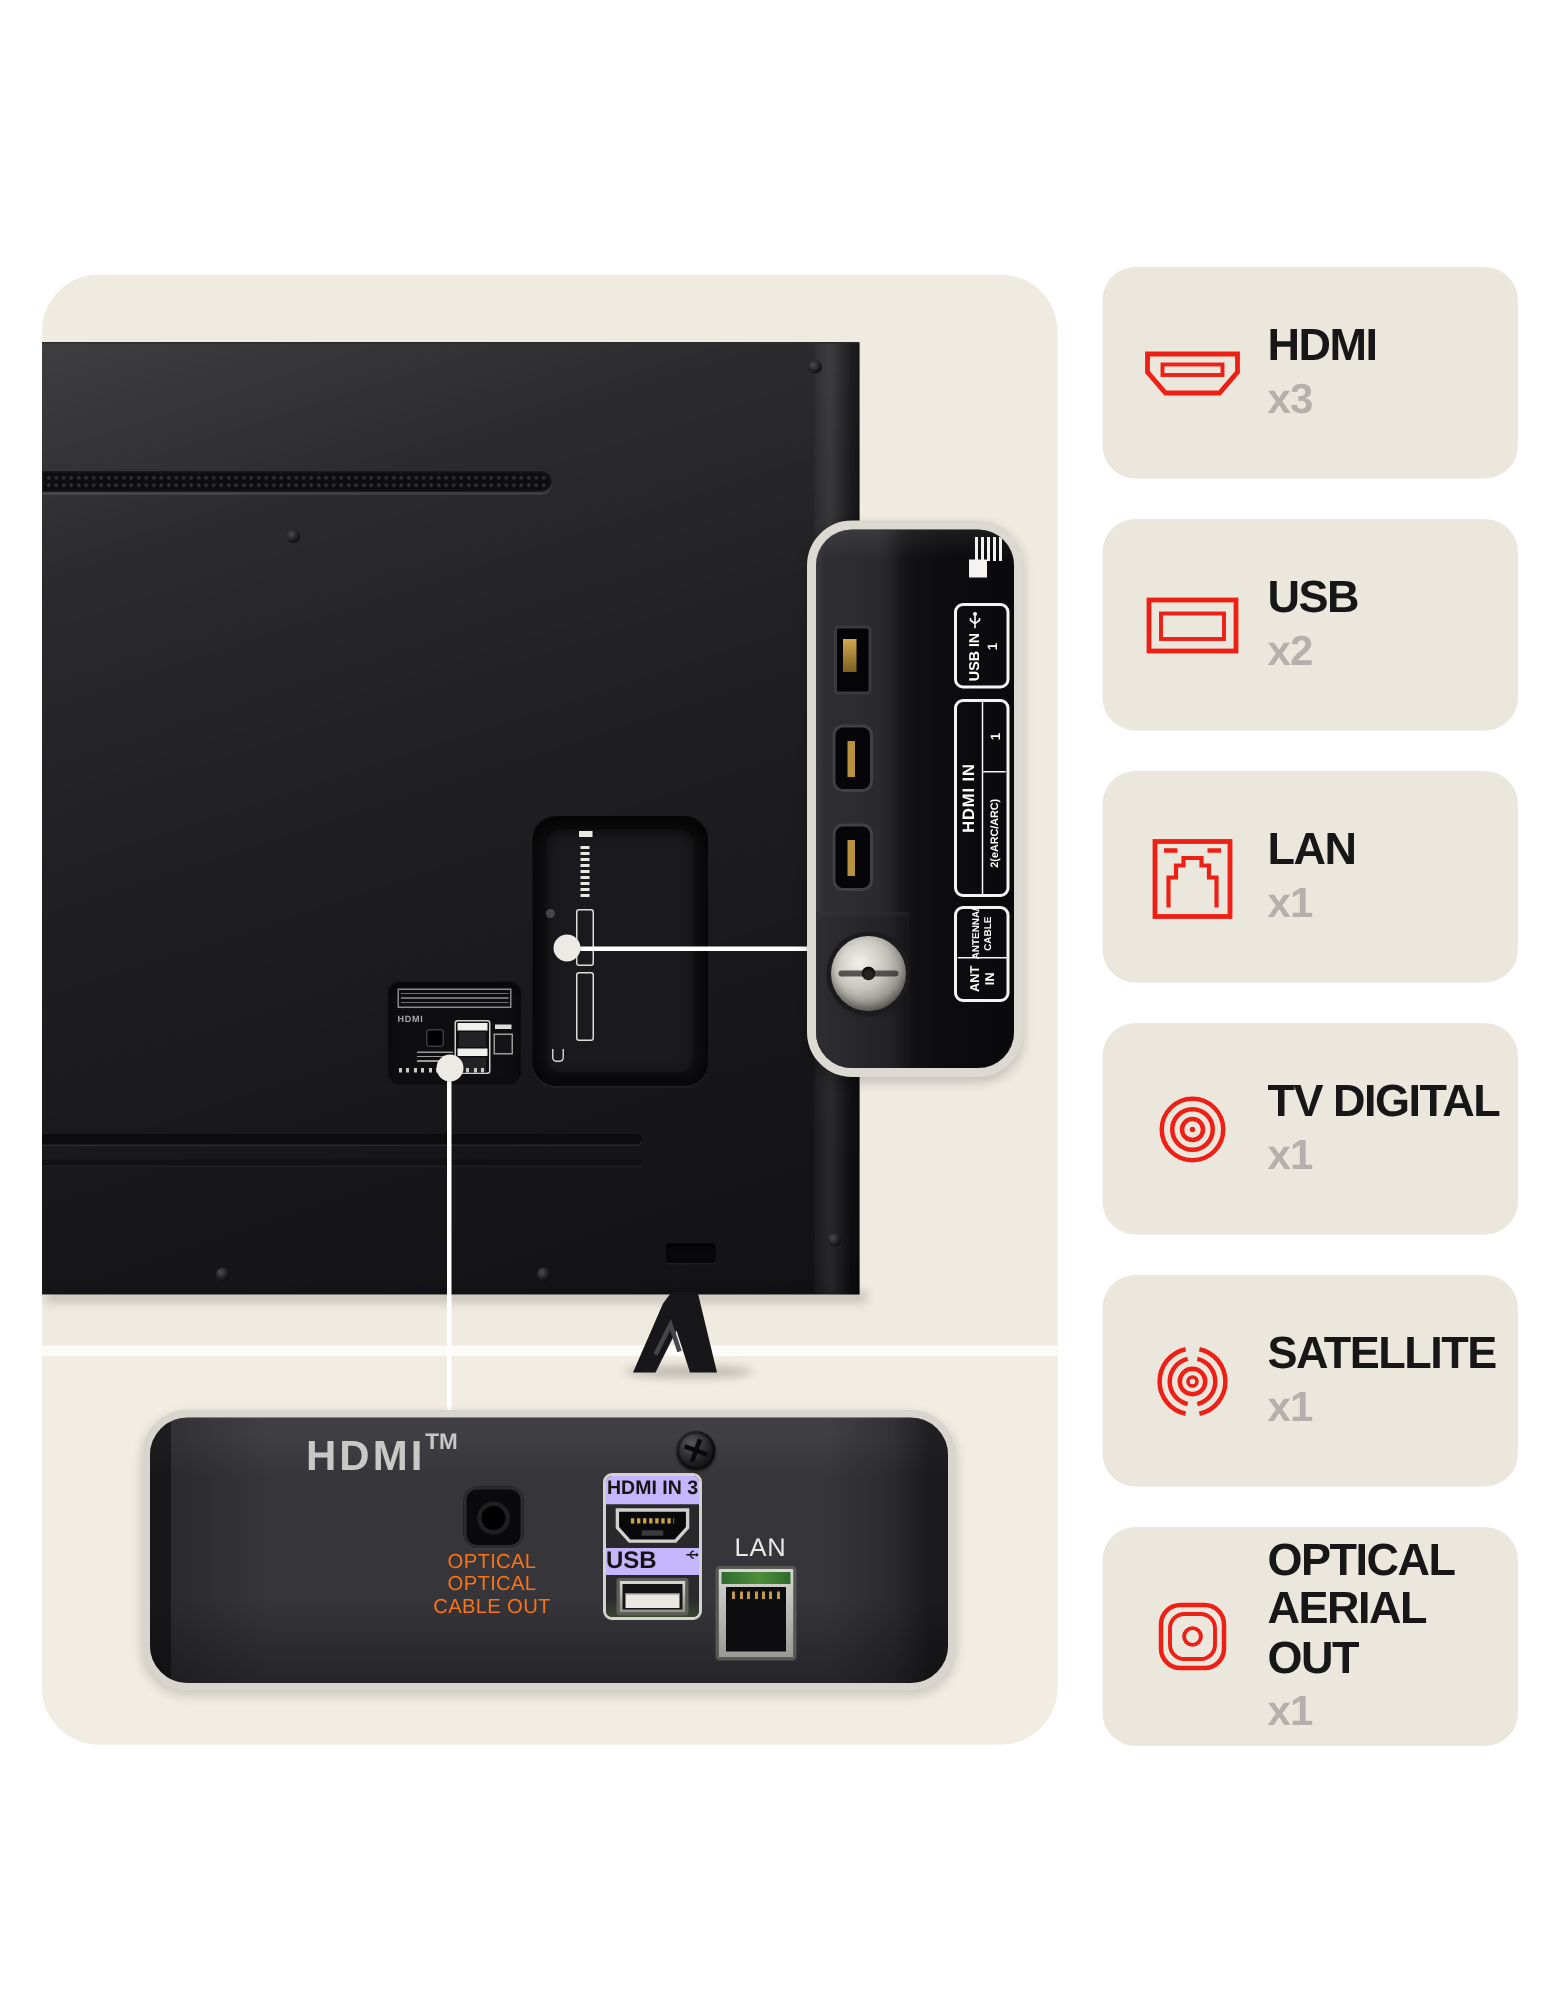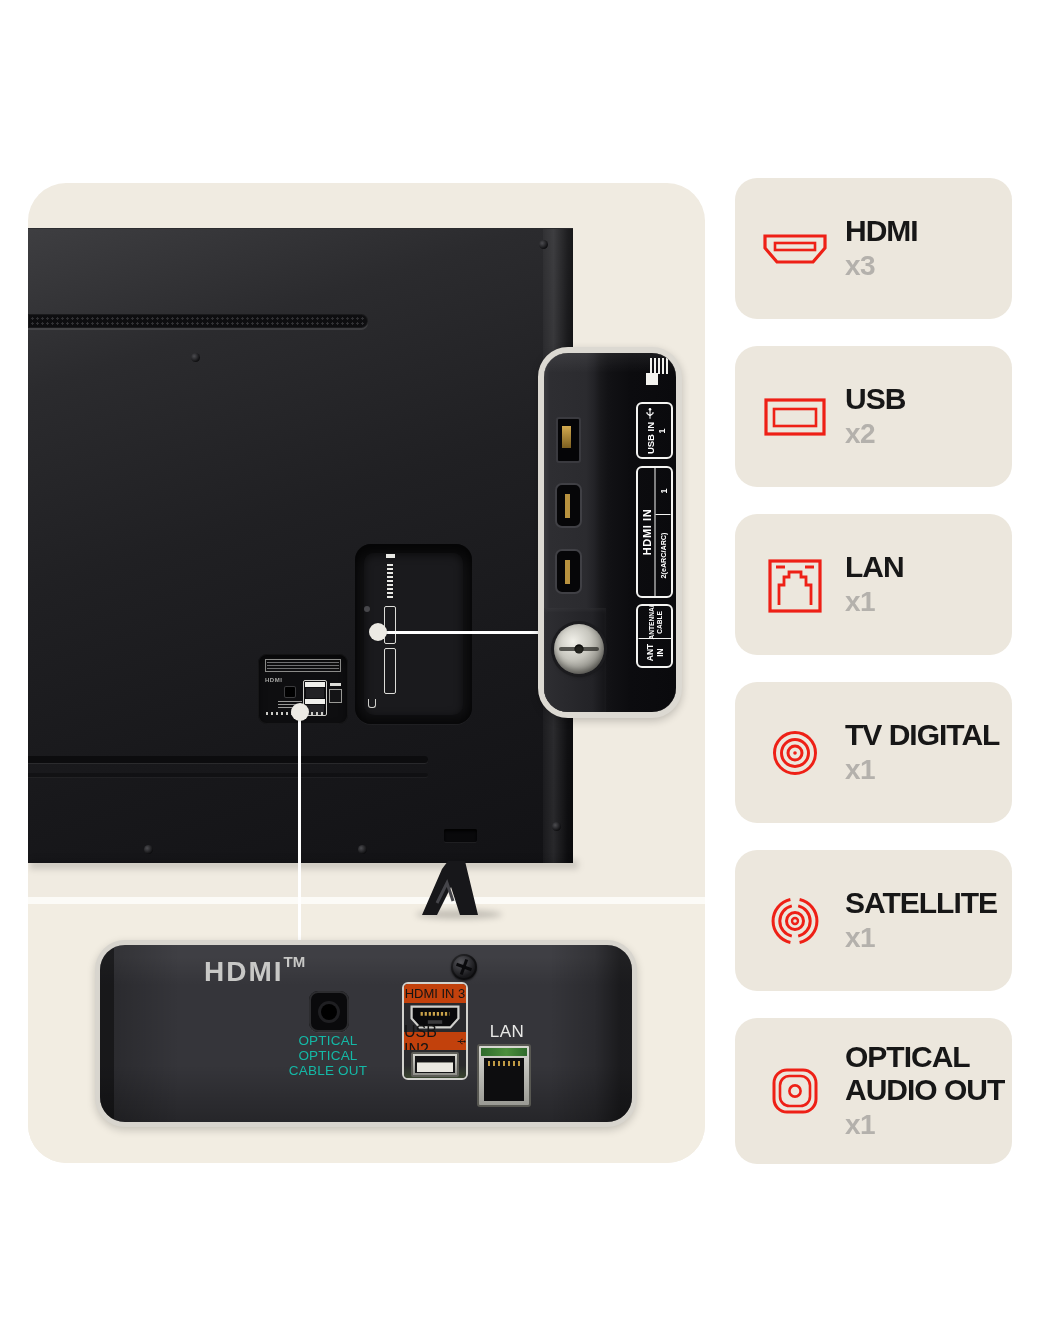--- a/index.html
+++ b/index.html
@@ -137,25 +137,25 @@
   .bi-screw{position:absolute;left:351px;top:9px;width:26px;height:26px;border-radius:50%;
       background:radial-gradient(circle at 38% 32%,#55555a,#1a1a1d 60%,#0a0a0c);
       box-shadow:0 1px 2px rgba(0,0,0,.6),inset 0 0 0 2px rgba(0,0,0,.4);}
   .bi-screw::before,.bi-screw::after{content:"";position:absolute;left:50%;top:50%;background:#0a0a0c;}
   .bi-screw::before{width:16px;height:3px;transform:translate(-50%,-50%) rotate(20deg);}
   .bi-screw::after{width:3px;height:16px;transform:translate(-50%,-50%) rotate(20deg);}
   .bi-optical{position:absolute;left:209px;top:46px;width:40px;height:41px;border-radius:9px;background:#0a0a0c;
       box-shadow:inset 0 0 0 2px #2c2c2f,0 1px 0 rgba(255,255,255,.05);}
   .bi-optical::after{content:"";position:absolute;left:50%;top:50%;width:16px;height:16px;transform:translate(-50%,-50%);
       border-radius:50%;background:#000;box-shadow:0 0 0 3px #1f1f22;}
-  .bi-optical-text{position:absolute;left:168px;top:88px;width:120px;text-align:center;color:#14b8a6;
+  .bi-optical-text{position:absolute;left:168px;top:88px;width:120px;text-align:center;color:#f97316;
       font-size:13.5px;line-height:15px;letter-spacing:.2px;}
   .bi-ports{position:absolute;left:302px;top:37px;width:66px;height:98px;border:2px solid #d2d2ce;border-radius:6px;
       overflow:hidden;display:flex;flex-direction:column;background:#2a2a2d;}
-  .bi-label{background:#c2410c;color:#141414;font-weight:normal;display:flex;align-items:center;justify-content:center;gap:2px;}
+  .bi-label{background:#c4b5fd;color:#141414;font-weight:bold;display:flex;justify-content:center;gap:2px;}
   .bi-label-hdmi{height:19px;font-size:13px;}
   .bi-label-usb{height:18px;font-size:16px;}
   .bi-cell-hdmi{height:29px;display:flex;align-items:center;justify-content:center;background:#29292c;}
   .bi-cell-usb{flex:1;display:flex;align-items:center;justify-content:center;
       background:linear-gradient(180deg,#2a2a2d 55%,#39452f 100%);}
   .bi-usbport{position:relative;width:48px;height:25px;background:linear-gradient(180deg,#d7d7d1,#90908a);
       border:2px solid #5e5e58;border-radius:2px;}
   .bi-usbport::before{content:"";position:absolute;inset:2px;background:#141416;}
   .bi-usbport::after{content:"";position:absolute;left:4px;right:4px;bottom:3px;height:9px;background:#eae8e1;
       border-top:1px solid #8a8a84;}
@@ -405,19 +405,19 @@
 
     <div class="card">
       <div class="card-icon">
         <svg width="48" height="48" viewBox="0 0 48 48">
           <rect class="icon-stroke" stroke-width="3" x="3" y="3" width="42" height="42" rx="13"></rect>
           <rect class="icon-stroke" stroke-width="2.6" x="9" y="9" width="30" height="30" rx="9.5"></rect>
           <circle class="icon-stroke" stroke-width="2.6" cx="24" cy="24" r="5.6"></circle>
         </svg>
       </div>
       <div class="card-text">
-        <div class="card-title">OPTICAL AUDIO OUT</div>
+        <div class="card-title">OPTICAL AERIAL OUT</div>
         <div class="card-count">x1</div>
       </div>
     </div>
 
   </div>
 </div>
 
 </body></html>

